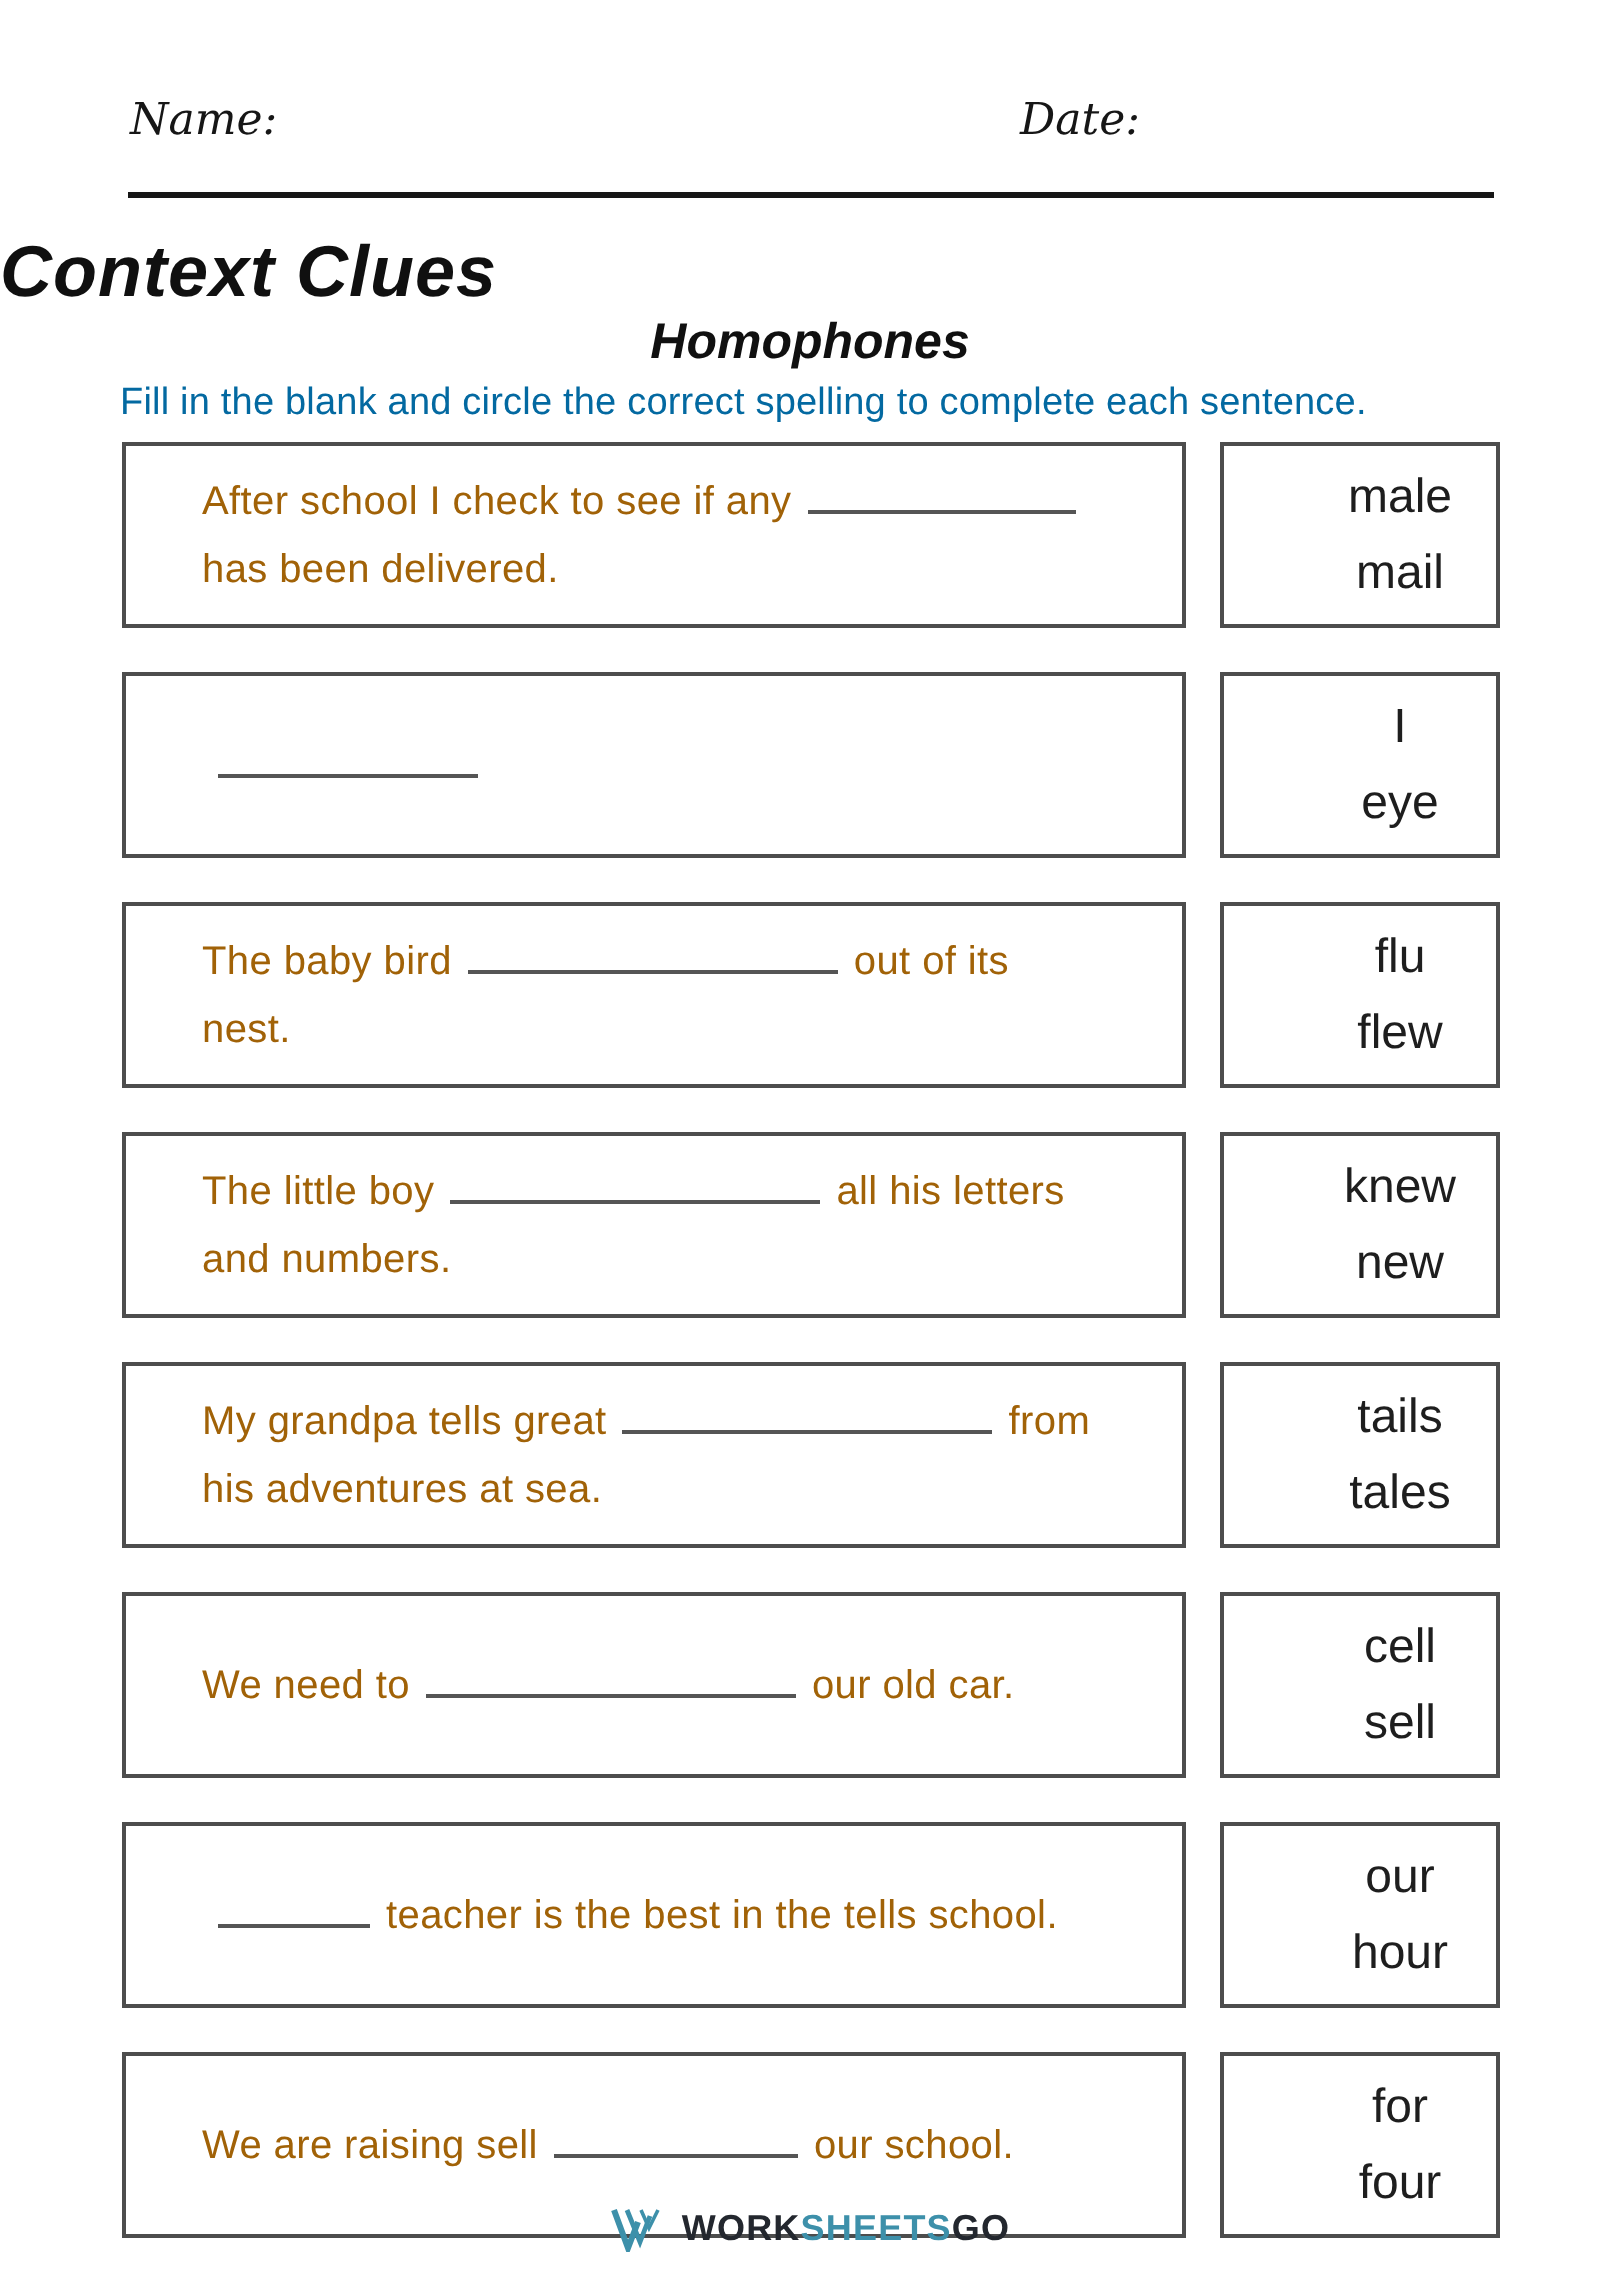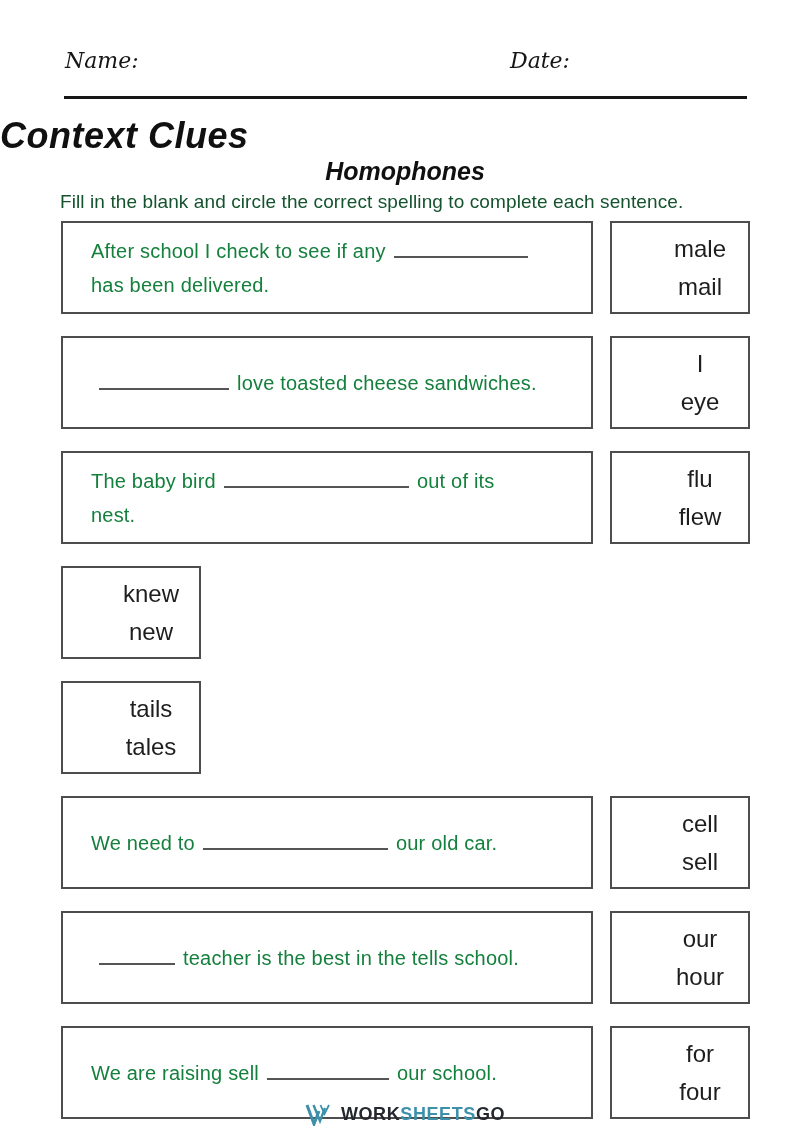--- a/index.html
+++ b/index.html
@@ -39,38 +39,38 @@
     text-align:center;
     font-size:25px;
     font-weight:700;
     font-style:italic;
     color:#101010;
   }
   .instruction {
     margin:5px 58px 0 60px;
     font-size:19px;
     letter-spacing:0.1px;
-    color:#14532d;
+    color:#0369a1;
   }
   
   .rows { margin:8px 0 0 61px; }
   .row { display:flex; gap:17px; margin-bottom:22px; height:93px; }
   .sentence-box {
     width:532px; box-sizing:border-box;
     border:2px solid #4d4d4d;
     background:#fff;
     display:flex; align-items:center;
     padding:0 4px 0 20px;
   }
   .sentence {
-    margin:8px;
+    margin:18px;
     font-size:20px;
     line-height:34px;
     letter-spacing:0.2px;
-    color:#15803d;
+    color:#a16207;
   }
   .blank {
     display:inline-block;
     height:20px;
     border-bottom:2px solid #555555;
     margin:0 8px;
     vertical-align:baseline;
   }
   .choice-box {
     width:140px; box-sizing:border-box;
@@ -115,46 +115,52 @@
         <p class="sentence"><span>After school I check to see if any</span><span class="blank" style="width: 134px;"></span><br><span>has been delivered.</span></p>
       </div>
       <div class="choice-box">
           <span class="choice">male</span>
           <span class="choice">mail</span>
         </div>
     </div>
 
     <div class="row">
       <div class="sentence-box">
-        <p class="sentence"><span class="blank" style="width: 130px;"></span><span>love toasted cheese sandwiches.</span></p>
+        <p class="sentence"><span class="blank" style="width: 130px;"></span></p>
       </div>
       <div class="choice-box">
           <span class="choice">I</span>
           <span class="choice">eye</span>
         </div>
     </div>
 
     <div class="row">
       <div class="sentence-box">
         <p class="sentence"><span>The baby bird</span><span class="blank" style="width: 185px;"></span><span>out of its</span><br><span>nest.</span></p>
       </div>
       <div class="choice-box">
           <span class="choice">flu</span>
           <span class="choice">flew</span>
         </div>
     </div>
 
     <div class="row">
+      <div class="sentence-box">
+        <p class="sentence"><span>The little boy</span><span class="blank" style="width: 185px;"></span><span>all his letters</span><br><span>and numbers.</span></p>
+      </div>
       <div class="choice-box">
           <span class="choice">knew</span>
           <span class="choice">new</span>
         </div>
     </div>
 
     <div class="row">
+      <div class="sentence-box">
+        <p class="sentence"><span>My grandpa tells great</span><span class="blank" style="width: 185px;"></span><span>from</span><br><span>his adventures at sea.</span></p>
+      </div>
       <div class="choice-box">
           <span class="choice">tails</span>
           <span class="choice">tales</span>
         </div>
     </div>
 
     <div class="row">
       <div class="sentence-box">
         <p class="sentence"><span>We need to</span><span class="blank" style="width: 185px;"></span><span>our old car.</span></p>
       </div>

